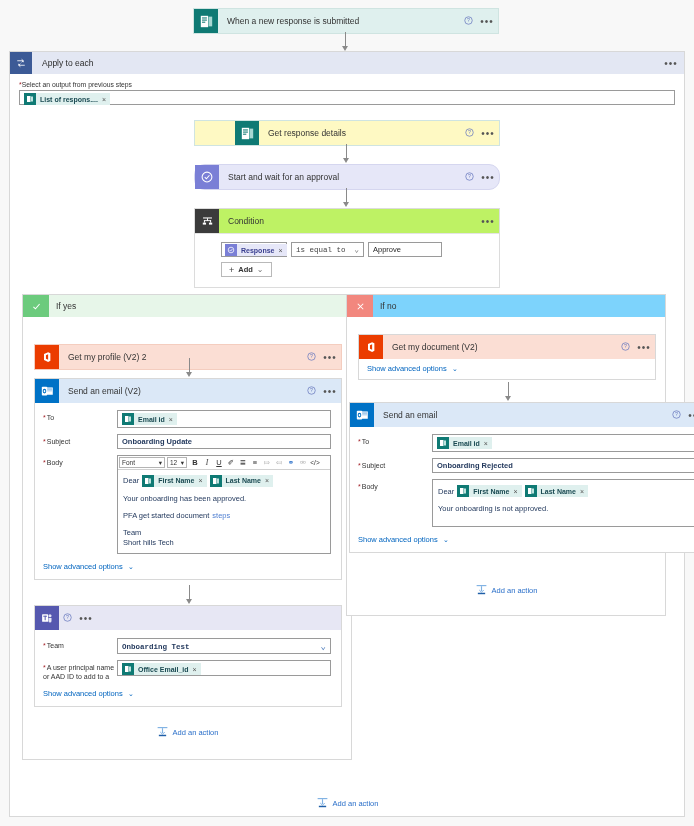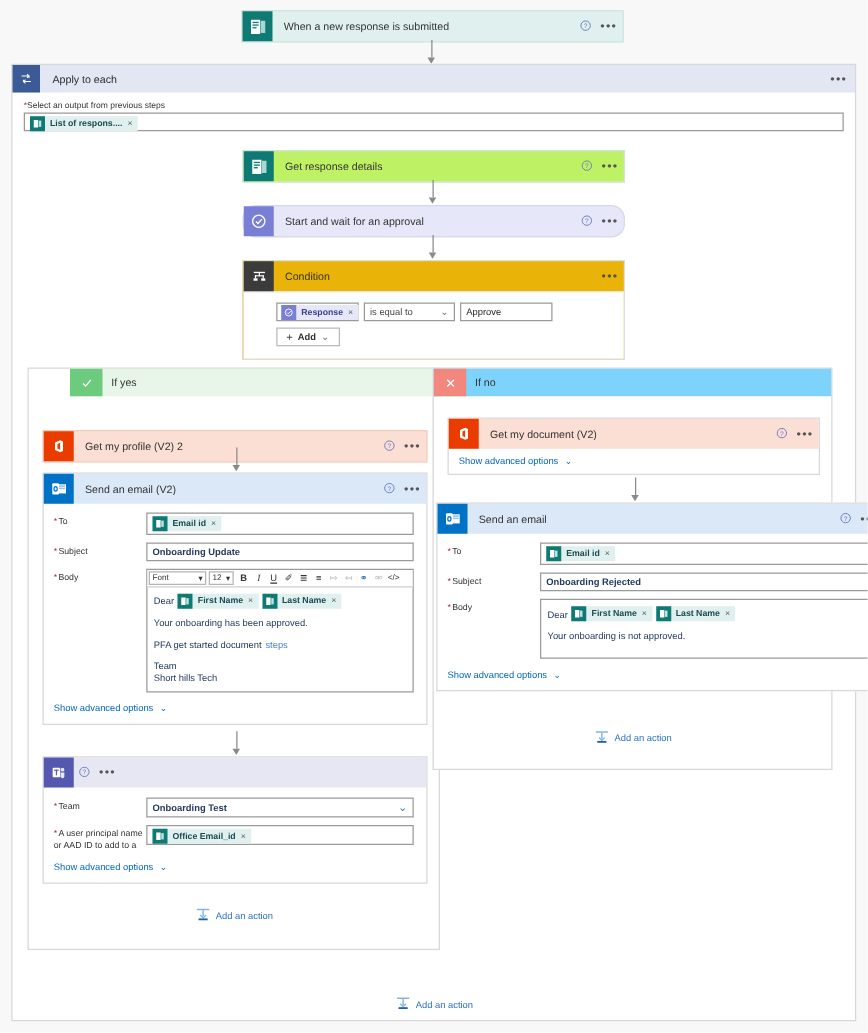--- a/index.html
+++ b/index.html
@@ -61,21 +61,21 @@
   }
   .flabel .req { color:#a4262c; margin-right:1px; }
   .fctl { flex:1; }
   .fbox {
     border:1px solid #9a9a9a; background:#fff;
     min-height:15px; padding:2px 4px;
     display:flex; align-items:center; flex-wrap:wrap; gap:3px;
     font-size:7.5px; color:#1f1f1f;
   }
   .fbox.plain { font-weight:bold; color:#243a5e; }
-  .fbox.dd { justify-content:space-between; }
+  .fbox.dd { justify-content:space-between;font-family:Liberation Mono, monospace; }
 
   
   .token {
     display:inline-flex; align-items:center;
     background:#dff0ee; height:12px;
     font-size:7px; color:#1a4a52; white-space:nowrap;
   }
   .token .tico {
     width:12px; height:12px; flex:0 0 12px;
     display:flex; align-items:center; justify-content:center;
@@ -195,21 +195,21 @@
               <rect x="10" y="3" width="4" height="10" fill="#bfe3df"></rect>
             </svg>
         </span>
         <span class="tlbl">List of respons....</span>
         <span class="tx">×</span>
       </span>
     </div>
   </div>
 
   <div style="position:absolute; left:184px; top:68px; width:306px;">
-    <div class="card" style="background:#bef264; border-color:#cfe4e1;">
+    <div class="card" style="background:#fef9c3; border-color:#cfe4e1;padding-left:40px;">
       <div class="card-head">
         <span class="ic tile" style="background:#0f7a74;">
           <svg width="13" height="13" viewBox="0 0 16 16">
             <rect x="1" y="1" width="9" height="14" fill="#fff"></rect>
             <rect x="2.5" y="3" width="6" height="1.3" fill="#0f7a74"></rect>
             <rect x="2.5" y="5.6" width="6" height="1.3" fill="#0f7a74"></rect>
             <rect x="2.5" y="8.2" width="4" height="1.3" fill="#0f7a74"></rect>
             <rect x="10.5" y="2" width="4.5" height="12" fill="#a8d8d3"></rect>
           </svg>
         </span>
@@ -250,21 +250,21 @@
       </div>
     </div>
   </div>
 
   <div class="arrow" style="position:absolute; left:333px; top:136px;">
     <div class="line" style="height:14px;"></div>
       <div class="head"></div>
   </div>
 
   <div style="position:absolute; left:184px; top:156px; width:306px;">
-    <div class="card" style="background:#eab308; border-color:#dcdcdc;">
+    <div class="card" style="background:#bef264; border-color:#dcdcdc;">
       <div class="card-head">
         <span class="ic tile" style="background:#3b3b3b;">
           <svg width="13" height="13" viewBox="0 0 16 16">
             <rect x="2.5" y="3" width="11" height="1.3" fill="#fff"></rect>
             <rect x="7.4" y="4" width="1.2" height="3.4" fill="#fff"></rect>
             <rect x="3.6" y="6.4" width="1.2" height="3" fill="#fff"></rect>
             <rect x="11.2" y="6.4" width="1.2" height="3" fill="#fff"></rect>
             <rect x="3.6" y="6.4" width="8.8" height="1.1" fill="#fff"></rect>
             <rect x="2.2" y="9.4" width="4" height="2.4" fill="#fff"></rect>
             <rect x="9.8" y="9.4" width="4" height="2.4" fill="#fff"></rect>
@@ -299,21 +299,21 @@
           <div style="display:inline-flex; align-items:center; gap:4px; border:1px solid #b9b9b9; background:#fff; height:15px; padding:0 7px;">
             <span style="color:#444; font-size:9px;">+</span>
             <span style="font-size:7.5px; font-weight:bold; color:#333;">Add</span>
             <span style="color:#777; font-size:8px;">⌄</span>
           </div>
         </div>
       </div>
     </div>
   </div>
 
-  <div class="branch" style="position:absolute; left:12px; top:242px; width:330px; height:466px;padding-left:33px;">
+  <div class="branch" style="position:absolute; left:12px; top:242px; width:330px; height:466px;">
     <div class="branch-head" style="background:#e7f6e9;">
       <span class="bi" style="background:#6ccb7d;">
         <svg width="11" height="11" viewBox="0 0 16 16">
             <path d="M3.5 8.4 l3 3 l6 -7" fill="none" stroke="#fff" stroke-width="1.5"></path>
           </svg>
       </span>
       <span class="bt">If yes</span>
     </div>
 
     <div style="position:absolute; left:11px; top:49px; width:308px;">

